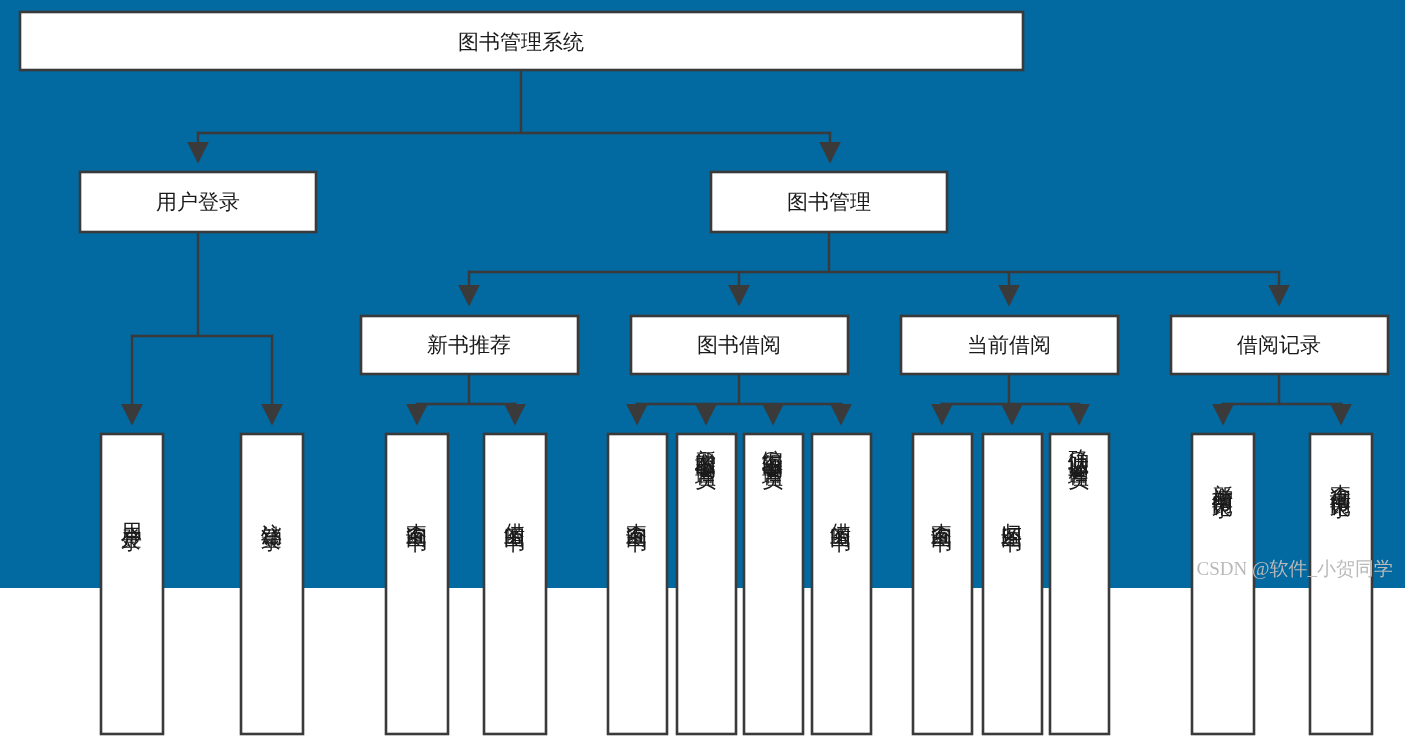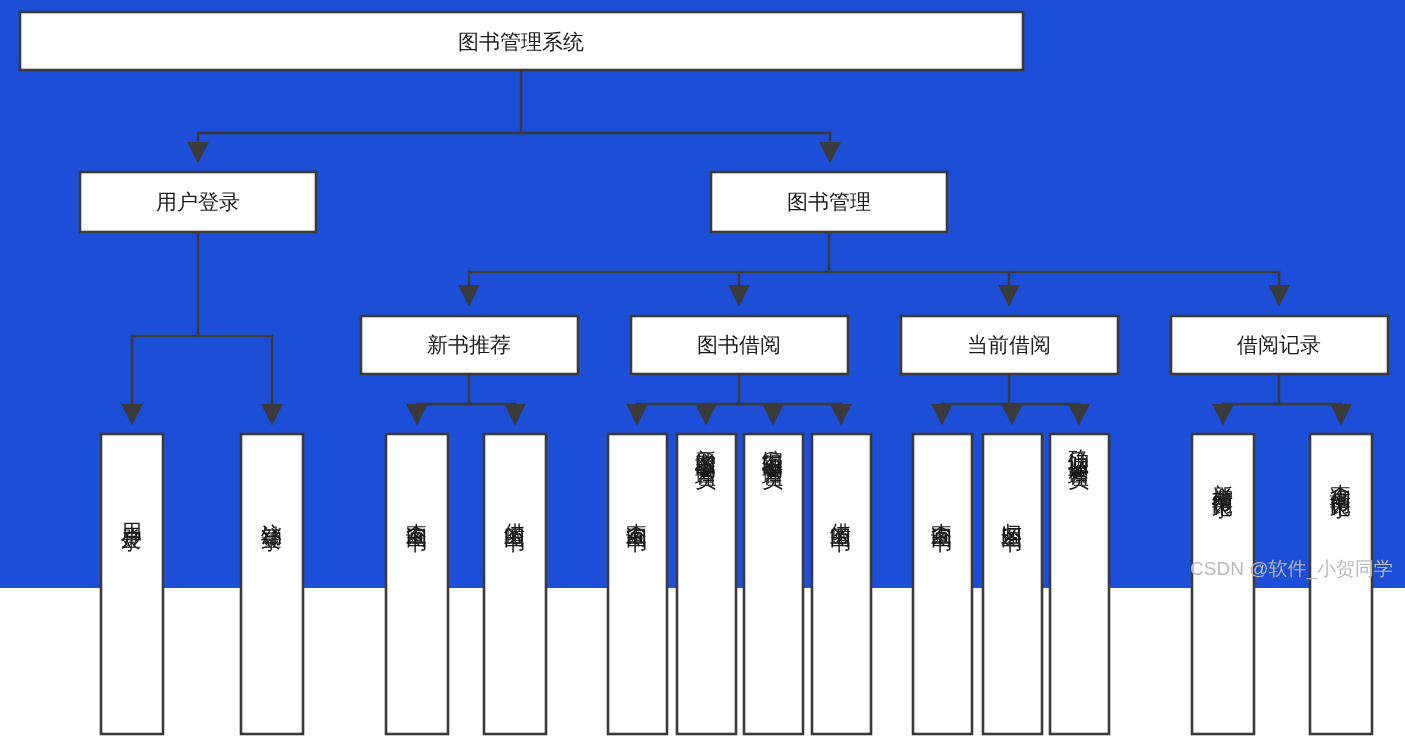--- a/index.html
+++ b/index.html
@@ -11,21 +11,21 @@
     width: 1405px;
     height: 747px;
     font-family: "Liberation Sans", "DejaVu Sans", sans-serif;
     overflow: hidden;
     position: relative;
   }
   #diagram-root {
     position: relative;
     width: 1405px;
     height: 588px;
-    background: #1d4ed8;
+    background: #0369a1;
   }
   svg#tree-svg {
     position: absolute;
     left: 0;
     top: 0;
     width: 1405px;
     height: 747px;
     display: block;
   }
   .node-box {
@@ -56,21 +56,21 @@
     fill: #1a1a1a;
     writing-mode: vertical-rl;
     text-orientation: upright;
     text-anchor: middle;
     letter-spacing: 3px;
   }
   .watermark {
     position: absolute;
     right: 12px;
     bottom: 6px;
-    font-family: Liberation Sans, sans-serif;
+    font-family: Liberation Serif, serif;
     font-size: 19px;
     color: #b9b9b9;
     white-space: nowrap;
     user-select: none;
   }
 </style>
 </head>
 <body>
 
 <div id="diagram-root">

